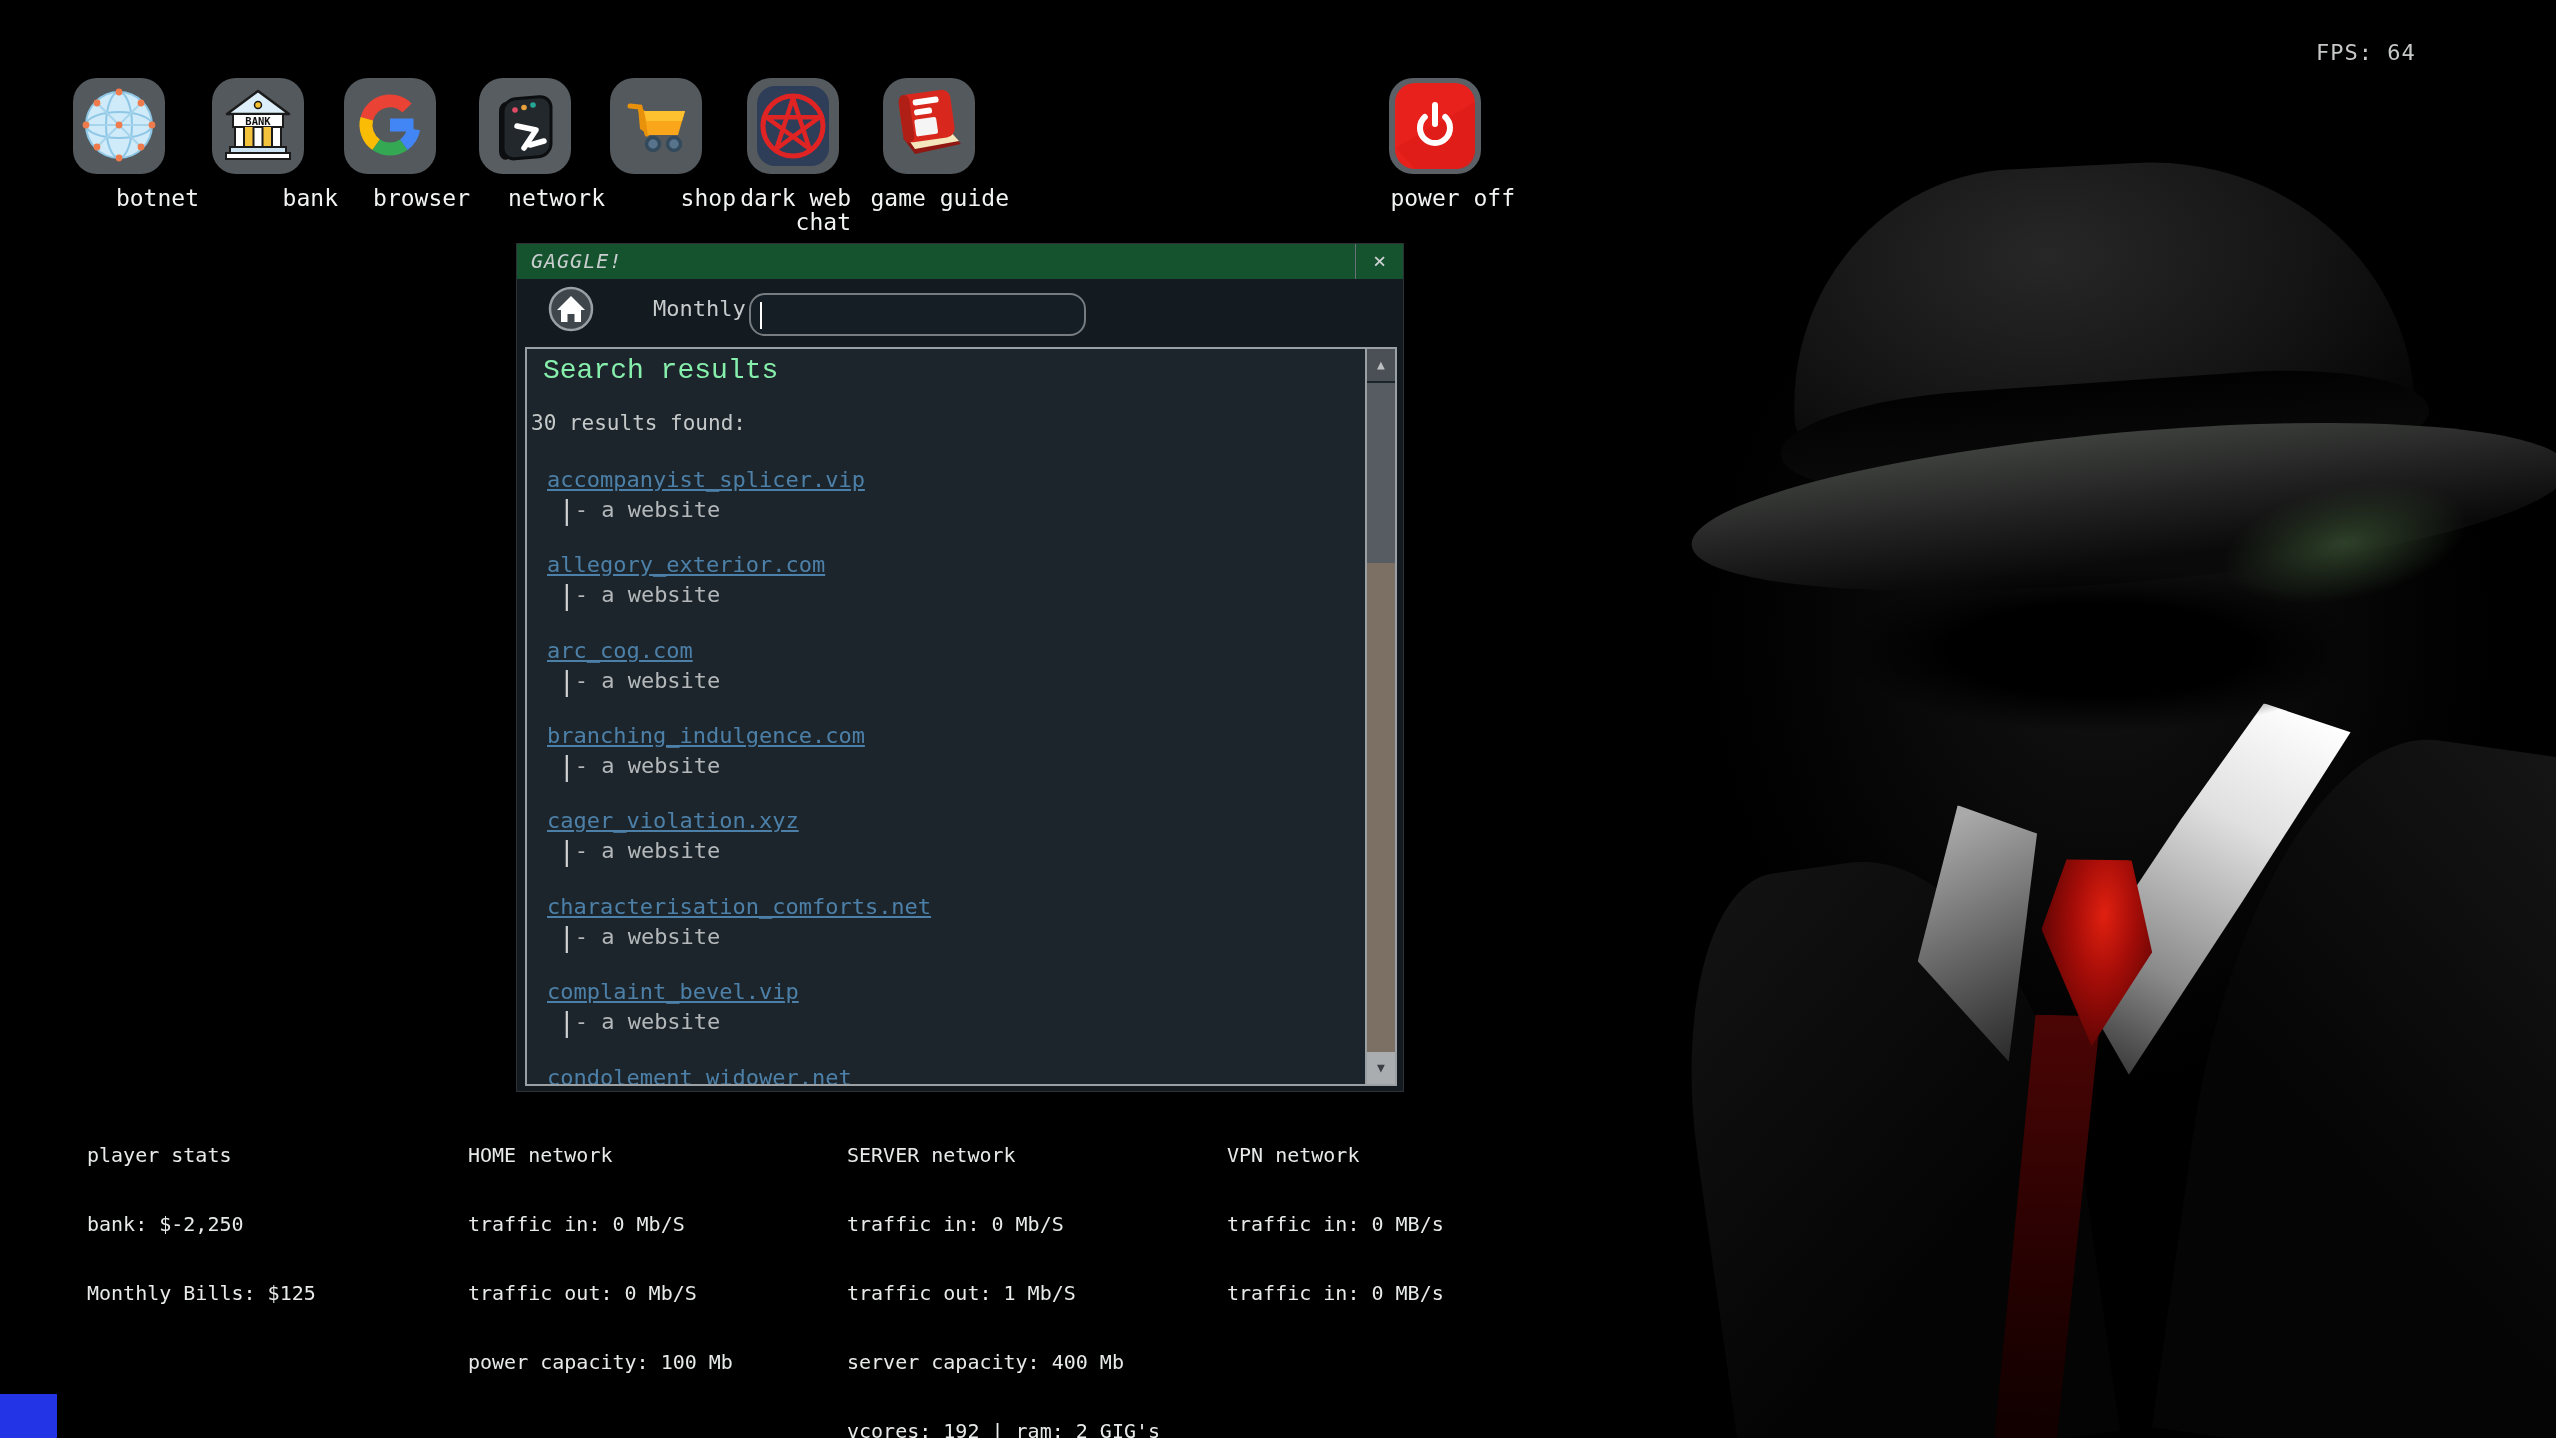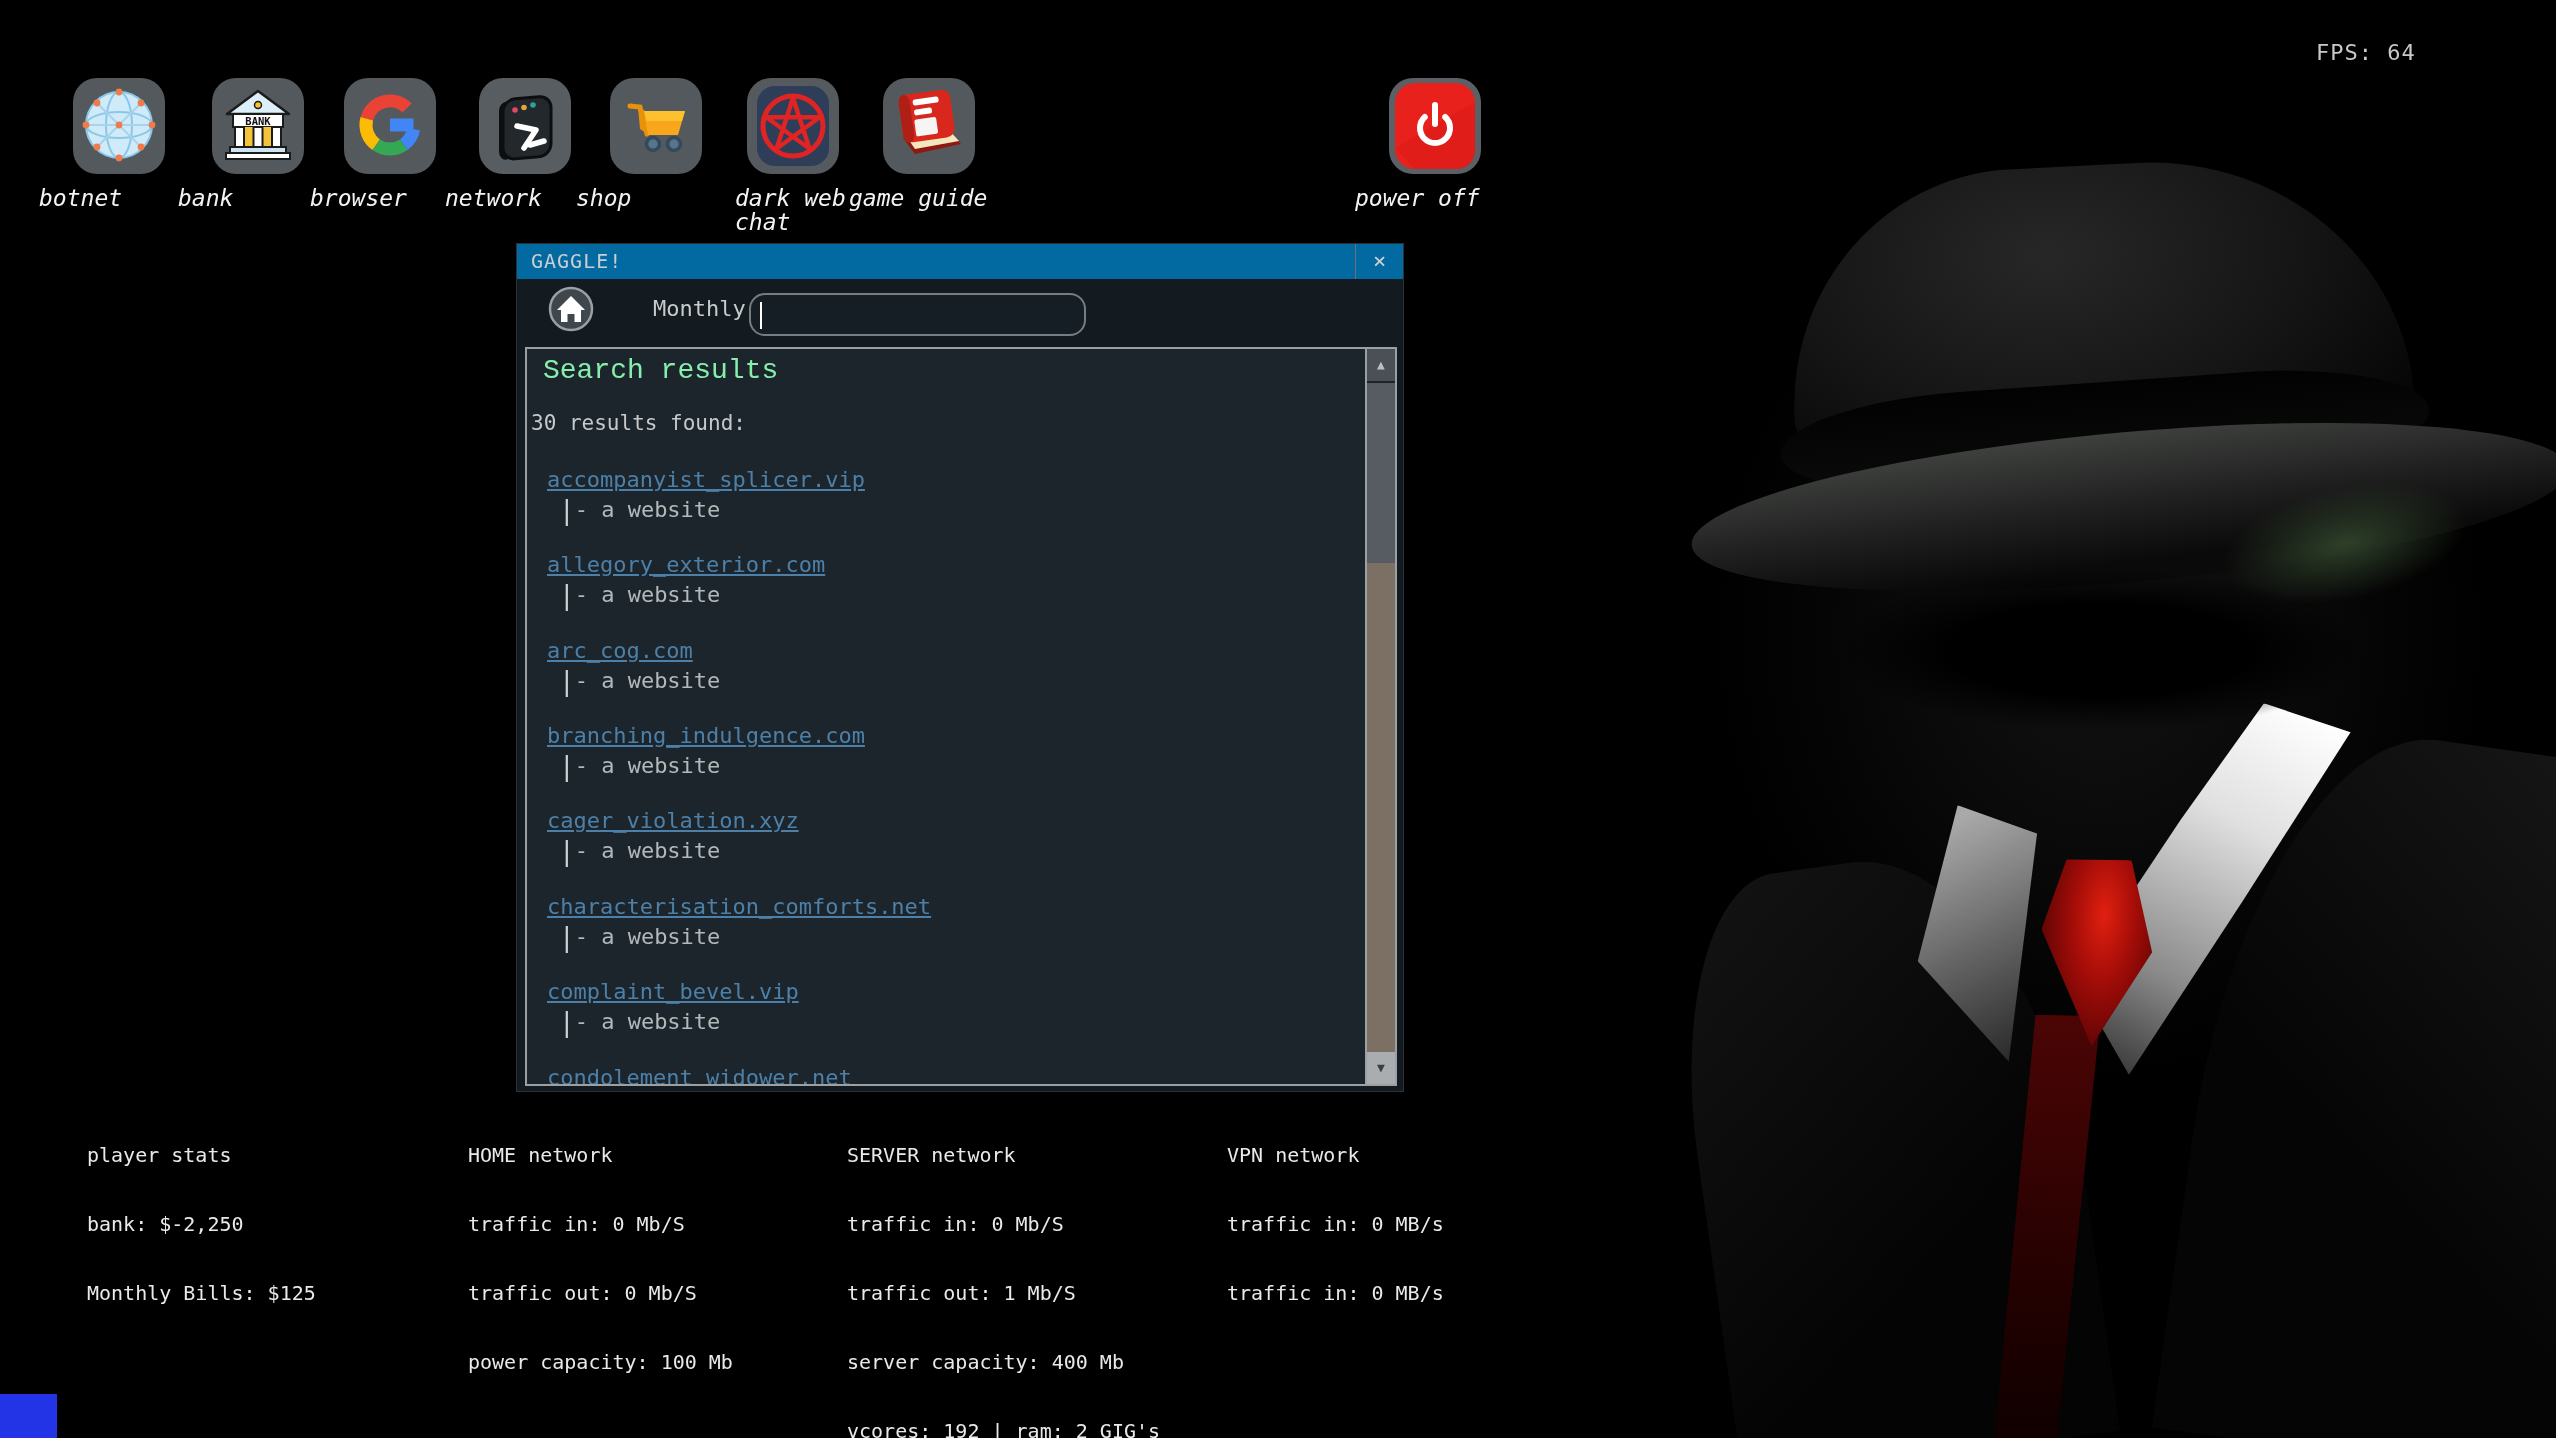--- a/index.html
+++ b/index.html
@@ -43,30 +43,30 @@
   .fig-under-shadow { left:1760px; top:545px; width:680px; height:210px;
     background:radial-gradient(closest-side,#000 45%,transparent 78%); }
 
   
   .fps { left:2316px; top:40px; font-size:22px; color:#c7c9c9; letter-spacing:1px; }
 
   
   .dicon { width:92px; height:200px; }
   .dicon svg { display:block; }
   .dicon .dlabel { position:absolute; top:108px; left:-34px; width:160px;
-    text-align:left; color:#f2f3f3; font-size:23px; line-height:24px;font-style:italic; }
+    text-align:right; color:#f2f3f3; font-size:23px; line-height:24px; }
   .dicon .dlabel.narrow { width:116px; left:-12px; }
 
   
   .taskbar-sq { left:0; top:1394px; width:57px; height:44px; background:#2334e6; }
 
   
   .win { left:516px; top:243px; width:888px; height:849px; background:#131b21;
     border:1px solid #2b3136; }
-  .titlebar { position:absolute; left:0; top:0; right:0; height:35px; background:#0369a1; }
+  .titlebar { position:absolute; left:0; top:0; right:0; height:35px; background:#14532d;font-style:italic; }
   .title-text { position:absolute; left:14px; top:0; line-height:35px; font-size:20px;
     color:#caced0; letter-spacing:1px; }
   .close-btn { position:absolute; right:0; top:0; width:48px; height:35px;
     border-left:1px solid #6a7075; color:#cdd0d2; font-size:22px; text-align:center;
     line-height:33px; cursor:default; }
   .home-btn { position:absolute; left:31px; top:42px; width:46px; height:46px; }
   .search-label { position:absolute; left:136px; top:52px; font-size:22px; color:#c8cbcc; }
   .search-box { position:absolute; left:232px; top:49px; width:337px; height:43px;
     border:2px solid #767c80; border-radius:16px; background:#151e24; }
   .caret { position:absolute; left:9px; top:7px; width:2px; height:27px; background:#fff; }

